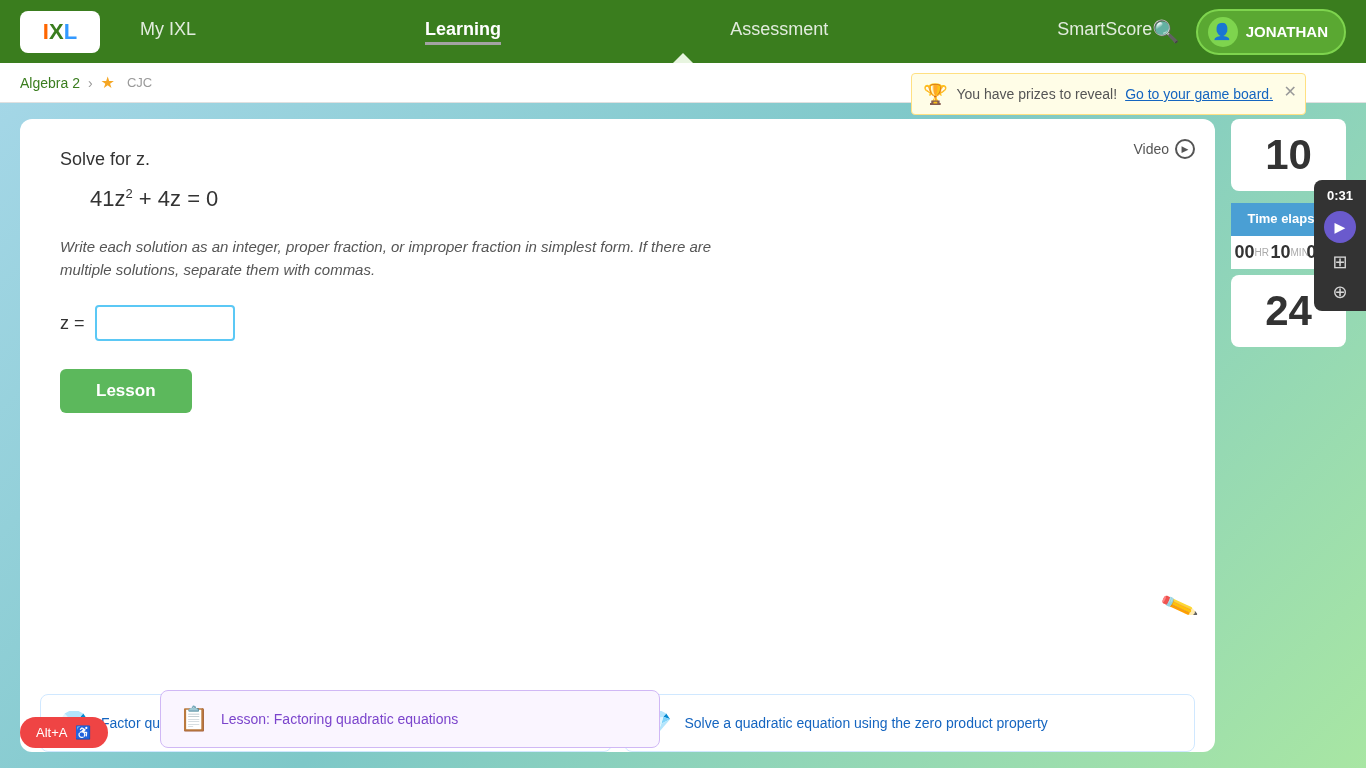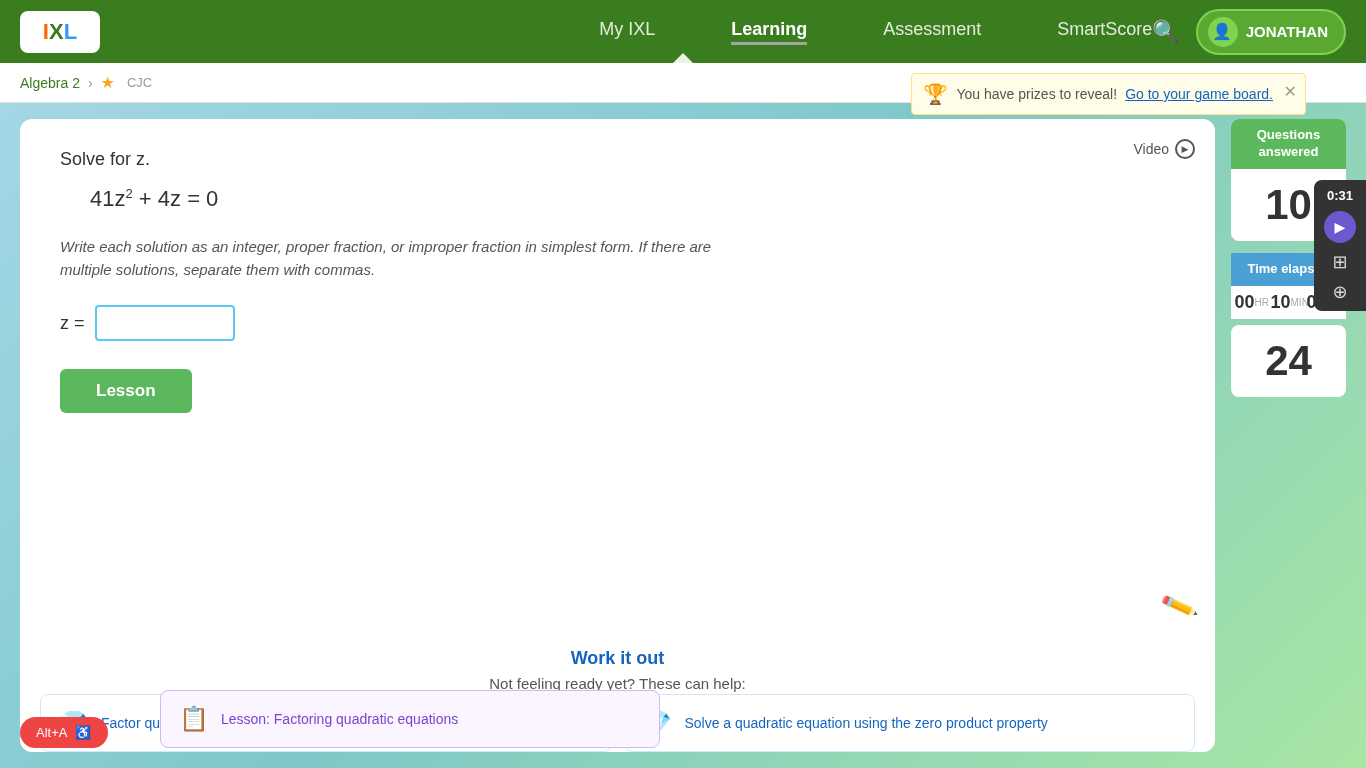--- a/index.html
+++ b/index.html
@@ -23,23 +23,23 @@
       align-items: center;
       justify-content: center;
       margin-right: 40px;
       flex-shrink: 0;
     }
     .logo-i { color: #ff6600; font-weight: 900; font-size: 22px; }
     .logo-x { color: #3a7d1e; font-weight: 900; font-size: 22px; }
     .logo-l { color: #3399ff; font-weight: 900; font-size: 22px; }
     .nav {
       display: flex;
-      gap: 76px;
+      gap: 60px;
       flex: 1;
-      justify-content: flex-end;
+      justify-content: space-between;
     }
     .nav-item {
       color: rgba(255,255,255,0.85);
       font-size: 18px;
       cursor: pointer;
       text-decoration: none;
     }
     .nav-item.active {
       color: #fff;
       font-weight: bold;
@@ -474,46 +474,39 @@
     <p class="instructions">Write each solution as an integer, proper fraction, or improper fraction in simplest form. If there are multiple solutions, separate them with commas.</p>
     
     <div class="answer-row">
       <span class="answer-label">z =</span>
       <input class="answer-input" type="text" style="">
     </div>
     
     <button class="submit-btn">Lesson</button>
 
     
-    <div class="work-it-out">
-      <div class="work-it-out-title">Work it out</div>
-      <div class="work-it-out-sub">Not feeling ready yet? These can help:</div>
-    </div>
 
     
     <button class="pencil-btn">✏️</button>
 
     
     <div class="resource-cards">
       <div class="resource-card">
         <span class="diamond-icon">💎</span>
         <span class="resource-label">Factor quadratics</span>
       </div>
       <div class="resource-card">
         <span class="diamond-icon">💎</span>
         <span class="resource-label">Solve a quadratic equation using the zero product property</span>
       </div>
     </div>
   </div>
 
   <div class="sidebar">
     <div class="stat-box">
-      <div class="stat-header">
-        <span>Questions answered</span>
-      </div>
       <div class="stat-number">10</div>
     </div>
 
     <div style="margin-top:6px;">
       <div class="time-header">Time elapsed</div>
       <div class="time-row">
         <div class="time-cell">
           <span class="time-val">00</span>
           <span class="time-unit">HR</span>
         </div>

